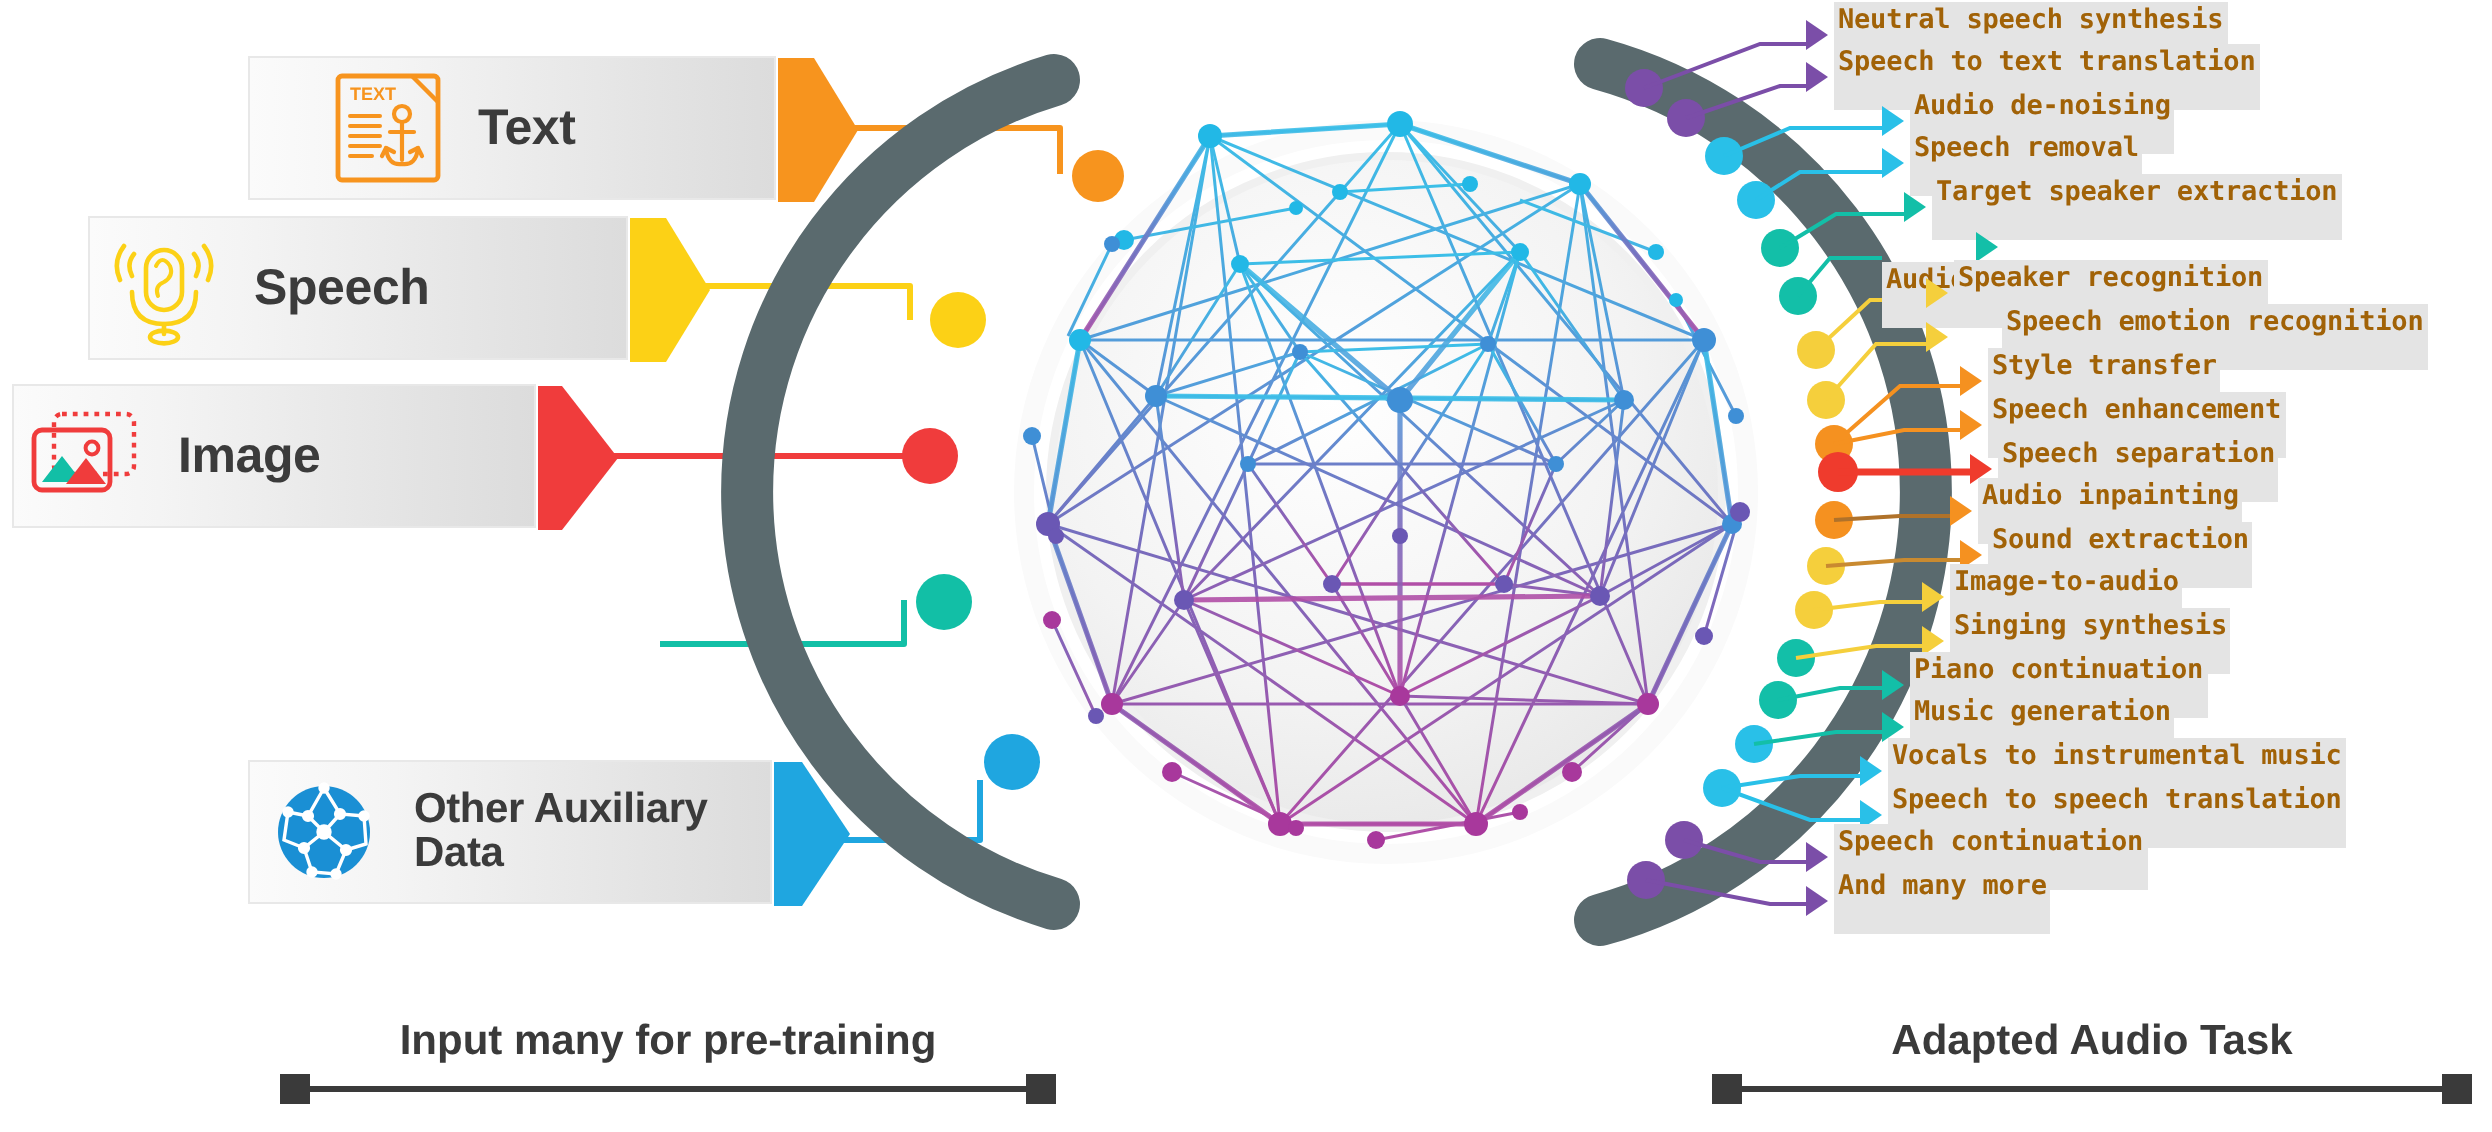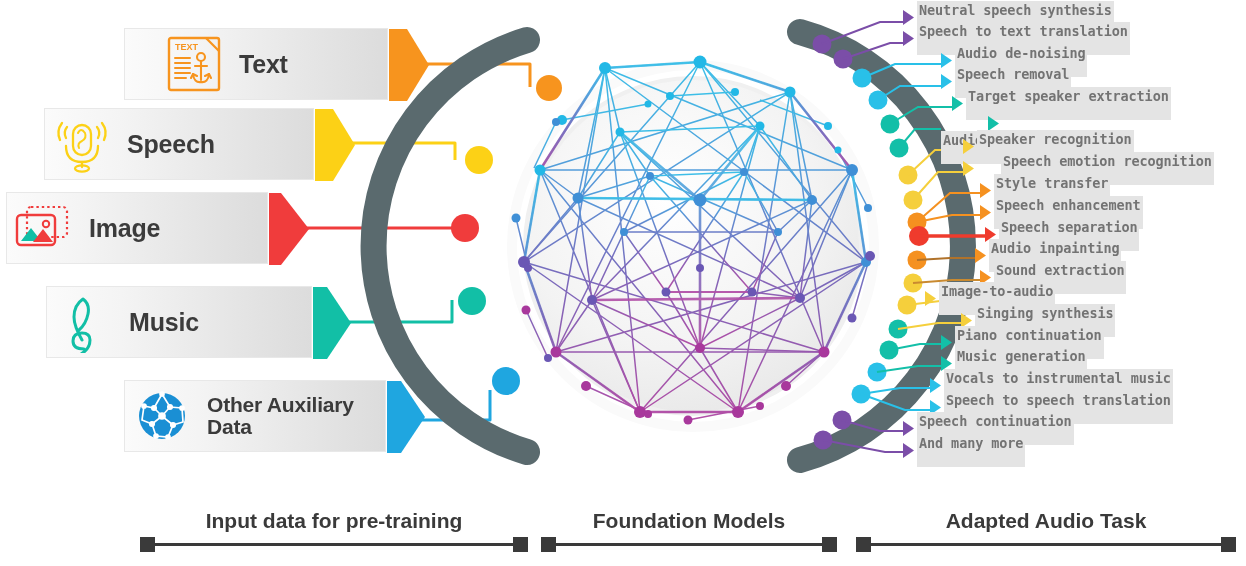--- a/index.html
+++ b/index.html
@@ -14,21 +14,21 @@
            align-items:center;justify-content:center;}
   .bar-lbl{font-size:25px;font-weight:bold;color:#3b3b3b;margin-left:14px;
            line-height:1.04;letter-spacing:-.2px;}
   .bar-lbl.two{font-size:21px;}
   .tip{position:absolute;top:0;height:72px;}
 
   
   .task{position:absolute;height:19px;display:flex;align-items:center;white-space:nowrap;}
   .task-arrow{width:11px;height:15px;flex:0 0 auto;margin-right:3px;}
   .task-txt{font-family:"DejaVu Sans Mono","Liberation Mono",monospace;
-            font-size:13.5px;font-weight:bold;color:#737373;background:#e4e4e4;
+            font-size:13.5px;font-weight:bold;color:#a16207;background:#e4e4e4;
             padding:1px 2px 15px 2px;line-height:17px;letter-spacing:-.1px;}
 
   
   .axis{position:absolute;height:26px;}
   .axis-line{position:absolute;left:0;right:0;top:16px;height:3px;background:#3a3a3a;}
   .axis-cap{position:absolute;top:10px;width:15px;height:15px;background:#3a3a3a;}
   .axis-cap.l{left:0;} .axis-cap.r{right:0;}
   .axis-txt{position:absolute;bottom:20px;width:100%;text-align:center;
             font-size:21px;font-weight:bold;color:#3a3a3a;}
   svg{display:block;}
@@ -109,32 +109,20 @@
         <path d="M6 39 L16 26 L23 35 L27 30 L36 39 Z" fill="#12bfa6"></path>
         <path d="M18 40 L28 27 L38 40 Z" fill="#f03c3c"></path>
       </svg>
     </span>
     <span class="bar-lbl">Image</span>
     <svg class="tip" style="left:262px;width:40px;" width="40" height="72" viewBox="0 0 40 72">
       <path d="M0,0 L12,0 L40,36 L12,72 L0,72 Z" fill="#f03c3c"></path>
     </svg>
   </div>
 
-  <div class="bar" style="left:46px;top:286px;width:266px;">
-    <span class="bar-ico">
-      <svg width="44" height="62" viewBox="0 0 44 62">
-        <path d="M22 58 q-11 0 -11 -8 q0 -8 9 -8 q8 0 8 7 q0 9 -9 14
-                 M20 49 q-8 -14 -8 -23 q0 -12 9 -18 q7 5 5 15 q-2 10 -9 16" class="nofill" stroke="#12bfa6" stroke-width="3" stroke-linecap="round" stroke-linejoin="round"></path>
-      </svg>
-    </span>
-    <span class="bar-lbl">Music</span>
-    <svg class="tip" style="left:266px;width:38px;" width="38" height="72" viewBox="0 0 38 72">
-      <path d="M0,0 L14,0 L38,36 L14,72 L0,72 Z" fill="#12bfa6"></path>
-    </svg>
-  </div>
 
   <div class="bar" style="left:124px;top:380px;width:262px;">
     <span class="bar-ico">
       <svg width="52" height="52" viewBox="0 0 52 52">
         <circle cx="26" cy="26" r="23" fill="#1a8fd4"></circle>
         <g stroke="#ffffff" stroke-width="1.7" fill="#ffffff">
           <path d="M26 4 L18 18 L8 16 M26 4 L34 17 L46 18 M8 16 L6 30 L16 34
                    M46 18 L47 32 L37 35 M16 34 L20 46 L32 47 L37 35 M16 34 L26 26 L37 35
                    M26 26 L18 18 M26 26 L34 17" class="nofill"></path>
           <circle cx="26" cy="26" r="3"></circle>
@@ -401,21 +389,21 @@
           <path d="M0,0 L11,7.5 L0,15 Z" fill="#f59120"></path>
         </svg>
       <span class="task-txt">Audio inpainting</span>
     </div>
     <div class="task" style="left:980px;top:268px;">
       <svg class="task-arrow" viewBox="0 0 11 15">
           <path d="M0,0 L11,7.5 L0,15 Z" fill="#f59120"></path>
         </svg>
       <span class="task-txt">Sound extraction</span>
     </div>
-    <div class="task" style="left:925px;top:289px;text-align:right;">
+    <div class="task" style="left:961px;top:289px;text-align:right;">
       <svg class="task-arrow" viewBox="0 0 11 15">
           <path d="M0,0 L11,7.5 L0,15 Z" fill="#f5cf3c"></path>
         </svg>
       <span class="task-txt">Image-to-audio</span>
     </div>
     <div class="task" style="left:961px;top:311px;">
       <svg class="task-arrow" viewBox="0 0 11 15">
           <path d="M0,0 L11,7.5 L0,15 Z" fill="#f5cf3c"></path>
         </svg>
       <span class="task-txt">Singing synthesis</span>
@@ -452,27 +440,21 @@
     </div>
     <div class="task" style="left:903px;top:441px;">
       <svg class="task-arrow" viewBox="0 0 11 15">
           <path d="M0,0 L11,7.5 L0,15 Z" fill="#7b4ea8"></path>
         </svg>
       <span class="task-txt">And many more</span>
     </div>
   </div>
 
   <div class="axis" style="left:140px;top:527px;width:388px;">
-    <div class="axis-txt">Input data for pre-training</div>
-    <div class="axis-line"></div>
-    <div class="axis-cap l"></div>
-    <div class="axis-cap r"></div>
-  </div>
-  <div class="axis" style="left:541px;top:527px;width:296px;">
-    <div class="axis-txt">Foundation Models</div>
+    <div class="axis-txt">Input many for pre-training</div>
     <div class="axis-line"></div>
     <div class="axis-cap l"></div>
     <div class="axis-cap r"></div>
   </div>
   <div class="axis" style="left:856px;top:527px;width:380px;">
     <div class="axis-txt">Adapted Audio Task</div>
     <div class="axis-line"></div>
     <div class="axis-cap l"></div>
     <div class="axis-cap r"></div>
   </div>

